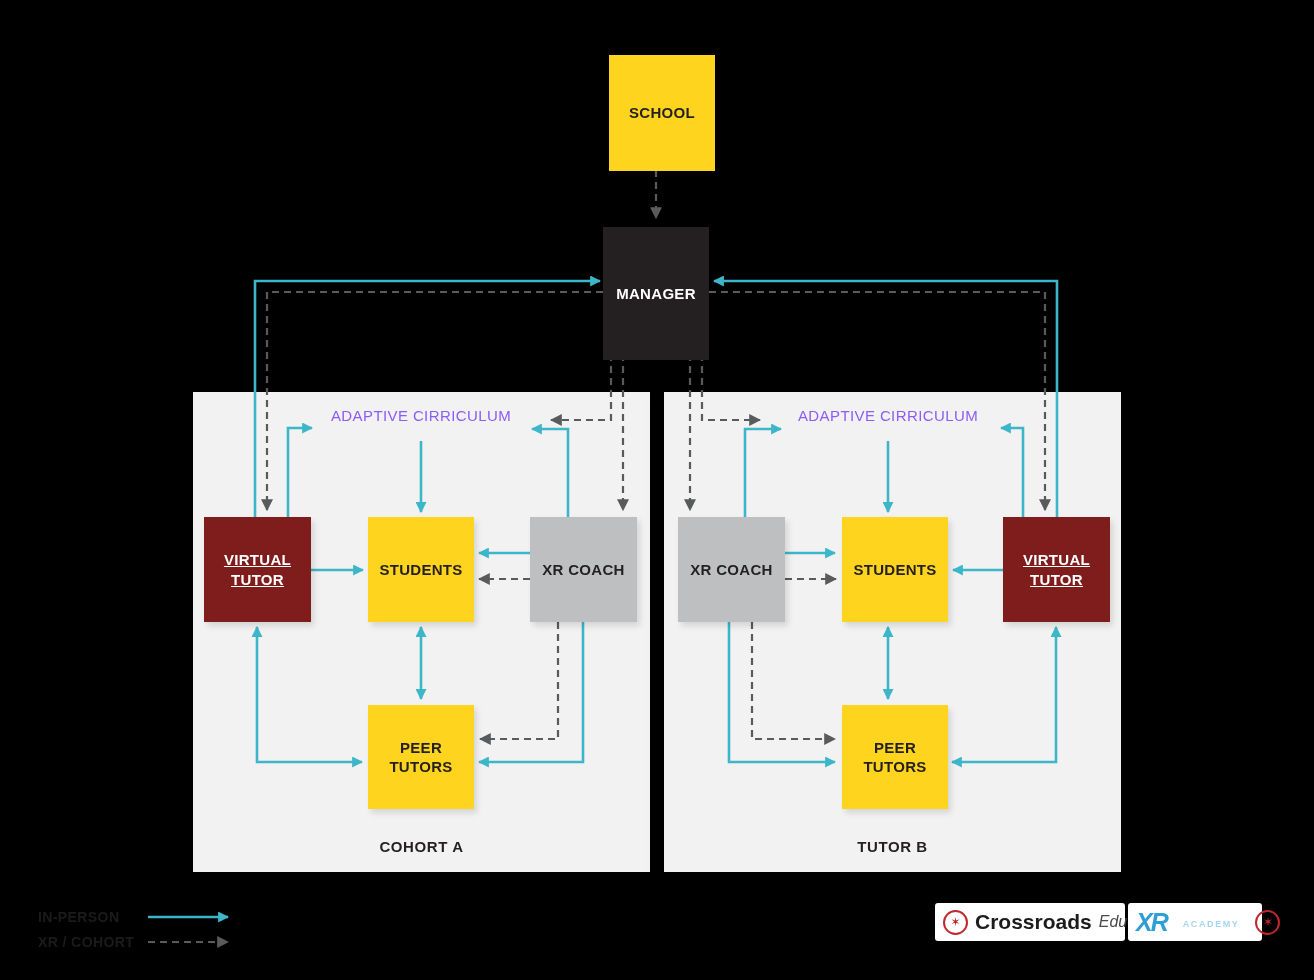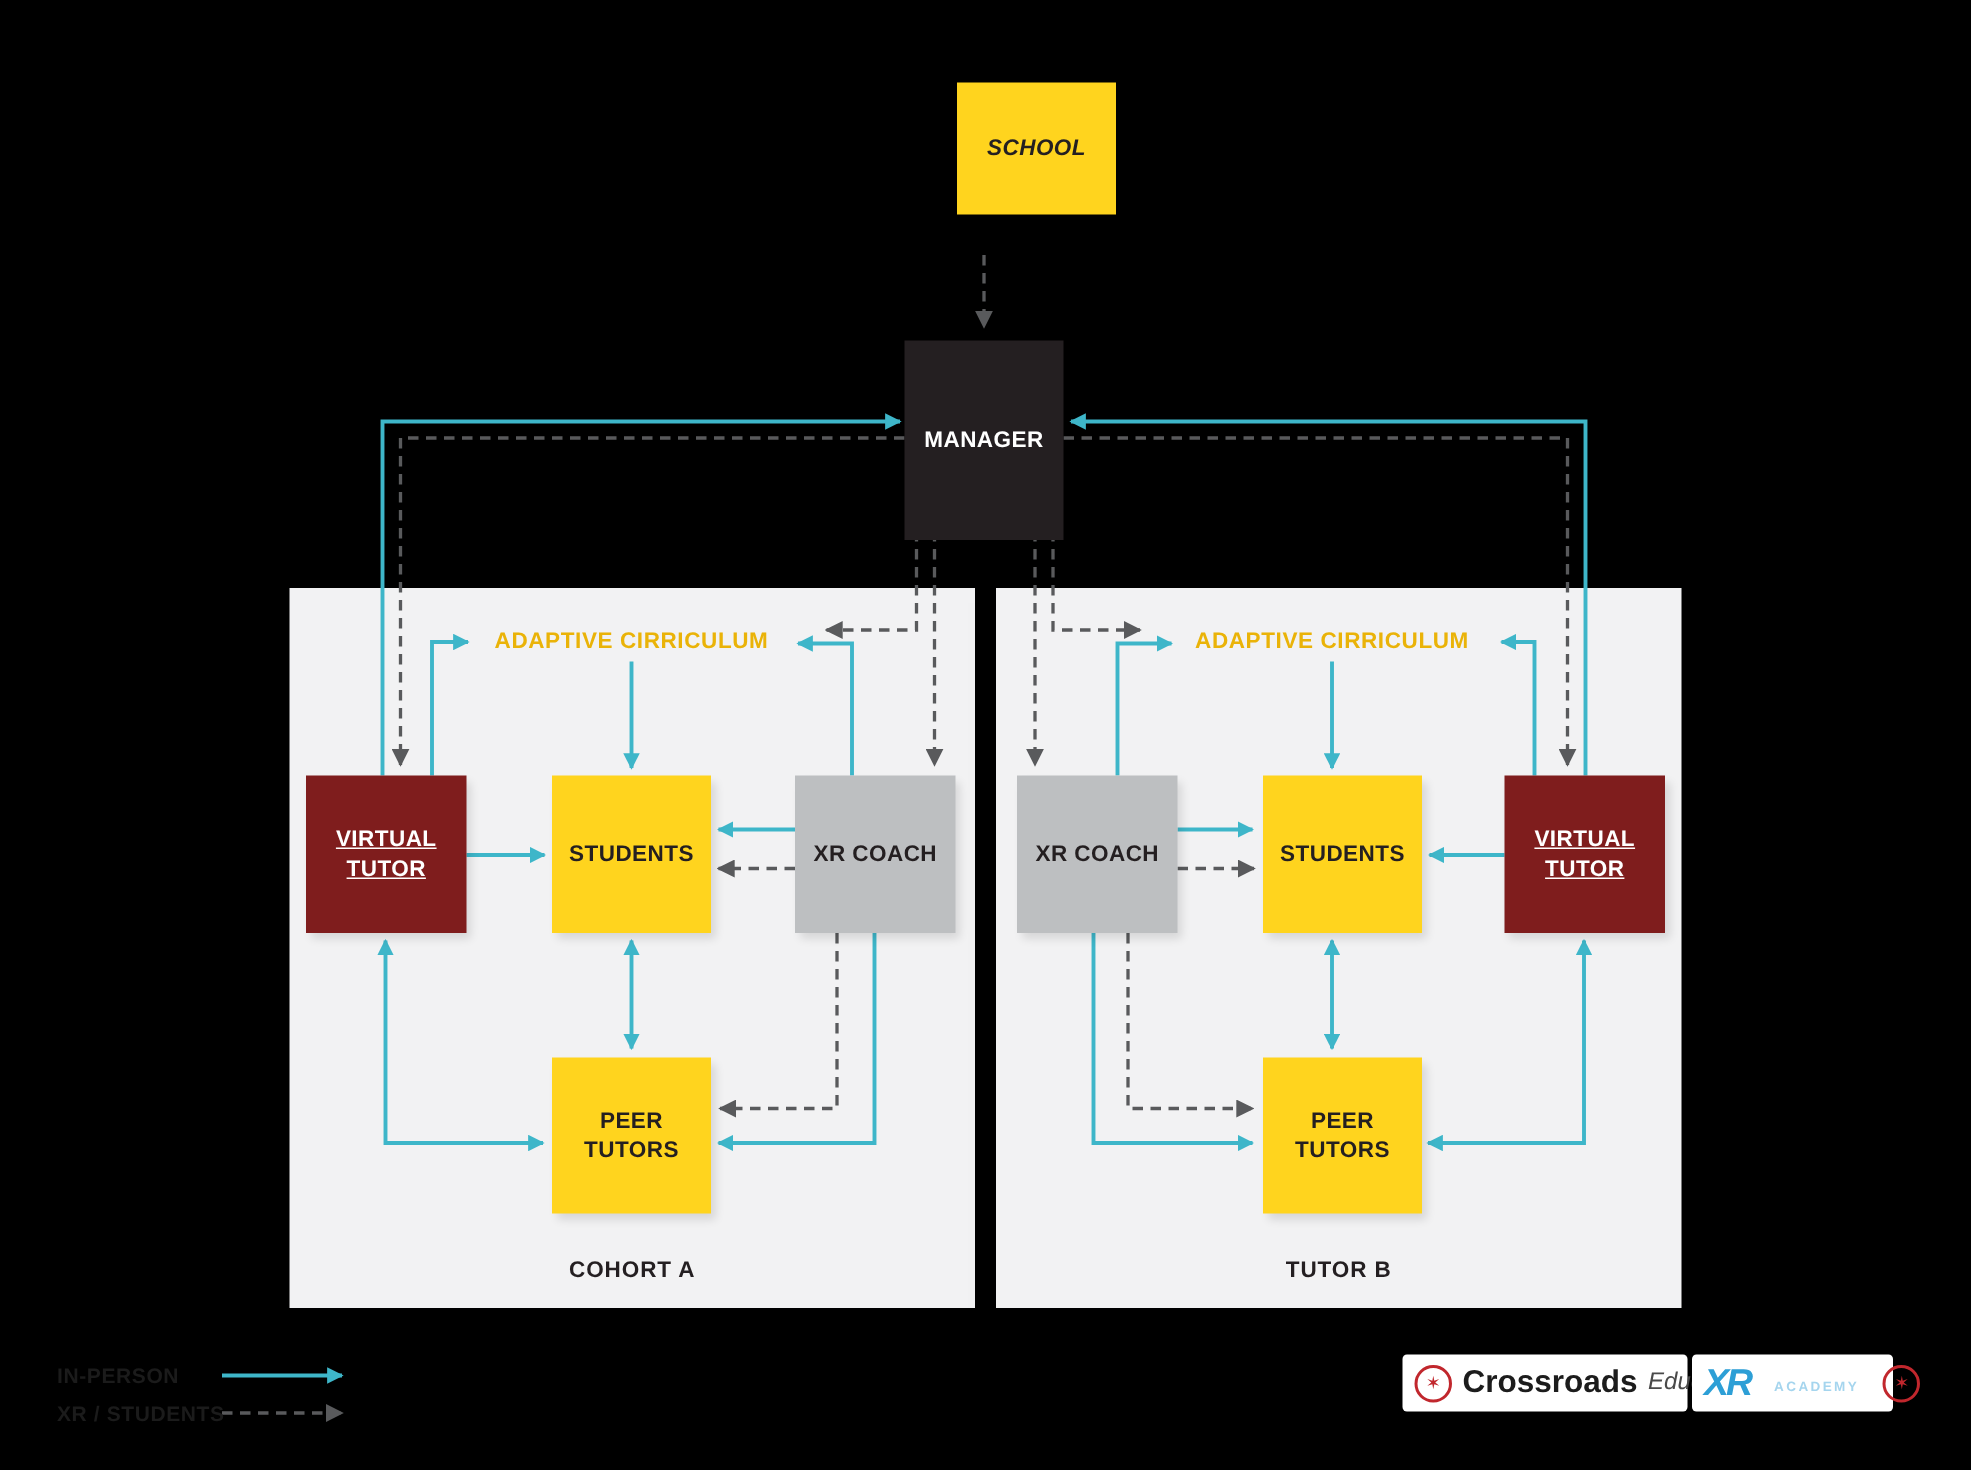--- a/index.html
+++ b/index.html
@@ -3,35 +3,35 @@
 <meta charset="utf-8">
 <style>
   html,body{margin:0;padding:0;background:#000;}
   .canvas{position:relative;width:1314px;height:980px;background:#000;font-family:"Liberation Sans",sans-serif;overflow:hidden;}
   .panel{position:absolute;top:392px;width:457px;height:480px;background:#F2F2F3;box-shadow:8px 10px 18px rgba(0,0,0,.55);}
   .panel-a{left:193px}.panel-b{left:664px}
   svg.arrows{position:absolute;left:0;top:0;pointer-events:none;}
   .box{position:absolute;display:flex;align-items:center;justify-content:center;text-align:center;
        font-weight:bold;font-size:15px;letter-spacing:.3px;line-height:1.3;padding:4px;box-sizing:border-box;
        box-shadow:3px 4px 6px rgba(0,0,0,.12);}
-  .school{left:638px;top:55px;width:106px;height:88px;background:#FFD41E;color:#241F21;box-shadow:none;font-style:italic;}
+  .school{left:609px;top:55px;width:106px;height:116px;background:#FFD41E;color:#241F21;box-shadow:none;}
   .manager{left:603px;top:227px;width:106px;height:133px;background:#241F21;color:#FFFFFF;box-shadow:none;}
   .vt{background:#7f1d1d;color:#FFFFFF;text-decoration:underline;}
   .vt-a{left:204px;top:517px;width:107px;height:105px;}
   .vt-b{left:1003px;top:517px;width:107px;height:105px;}
   .students{background:#FFD41E;color:#241F21;}
   .students-a{left:368px;top:517px;width:106px;height:105px;}
   .students-b{left:842px;top:517px;width:106px;height:105px;}
   .coach{background:#BDBFC1;color:#241F21;}
   .coach-a{left:530px;top:517px;width:107px;height:105px;}
   .coach-b{left:678px;top:517px;width:107px;height:105px;}
   .peer{background:#FFD41E;color:#241F21;}
   .peer-a{left:368px;top:705px;width:106px;height:104px;}
   .peer-b{left:842px;top:705px;width:106px;height:104px;}
-  .adaptive{position:absolute;top:419px;width:240px;text-align:center;font-weight:bold;font-size:15px;color:#eab308;letter-spacing:.4px;}
+  .adaptive{position:absolute;top:407px;width:240px;text-align:center;font-weight:normal;font-size:15px;color:#8b5cf6;letter-spacing:.4px;}
   .adaptive-a{left:301px}.adaptive-b{left:768px}
   .cohort-label{position:absolute;top:838px;width:457px;text-align:center;font-weight:bold;font-size:15px;color:#241F21;letter-spacing:.6px;}
   .cohort-label-a{left:193px}.cohort-label-b{left:664px}
   .legend-label{position:absolute;font-weight:bold;font-size:14px;color:#1B1B1B;letter-spacing:.4px;}
   .legend-label-1{left:38px;top:909px;}
   .legend-label-2{left:38px;top:934px;}
   .logo{position:absolute;top:903px;height:38px;background:#FFFFFF;display:flex;align-items:center;border-radius:3px;box-sizing:border-box;}
   .crossroads{left:935px;width:190px;gap:7px;padding:0 8px;}
   .xracademy{left:1128px;width:134px;gap:16px;padding:0 8px;}
   .round-icon{width:25px;height:25px;min-width:25px;border:2px solid #C1272D;border-radius:50%;color:#C1272D;
@@ -113,21 +113,21 @@
   <div class="cohort-label cohort-label-a">COHORT A</div>
 
   <div class="adaptive adaptive-b">ADAPTIVE CIRRICULUM</div>
   <div class="box coach coach-b">XR COACH</div>
   <div class="box students students-b">STUDENTS</div>
   <div class="box vt vt-b">VIRTUAL TUTOR</div>
   <div class="box peer peer-b">PEER TUTORS</div>
   <div class="cohort-label cohort-label-b">TUTOR B</div>
 
   <div class="legend-label legend-label-1">IN-PERSON</div>
-  <div class="legend-label legend-label-2">XR / STUDENTS</div>
+  <div class="legend-label legend-label-2">XR / COHORT</div>
 
   <div class="logo crossroads">
     <span class="round-icon">✶</span>
     <span class="cr-name">Crossroads</span>
     <span class="cr-tag">Education</span>
   </div>
   <div class="logo xracademy">
     <span class="xr-name">XR</span>
     <span class="xr-tag">ACADEMY</span>
     <span class="xr-icon-wrap round-icon">✶</span>

